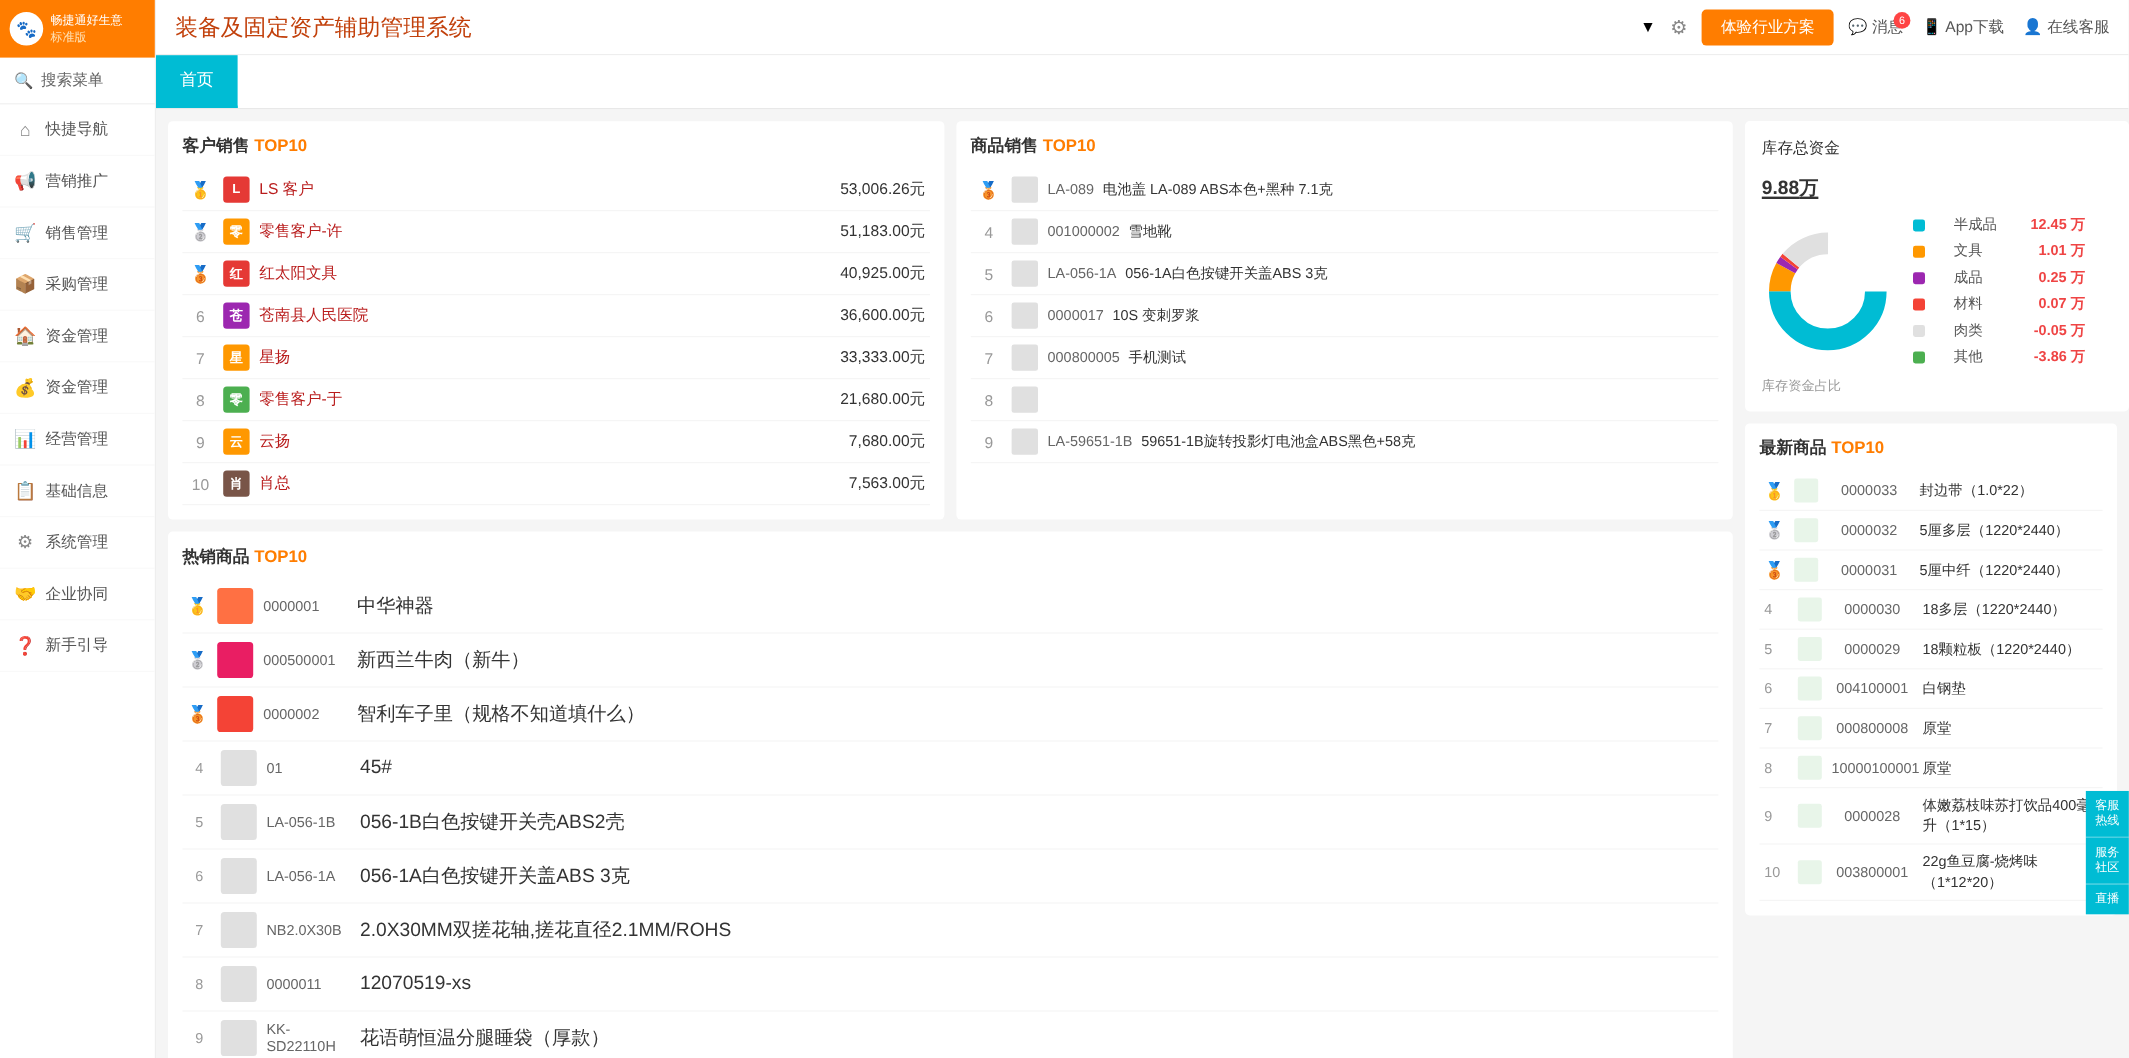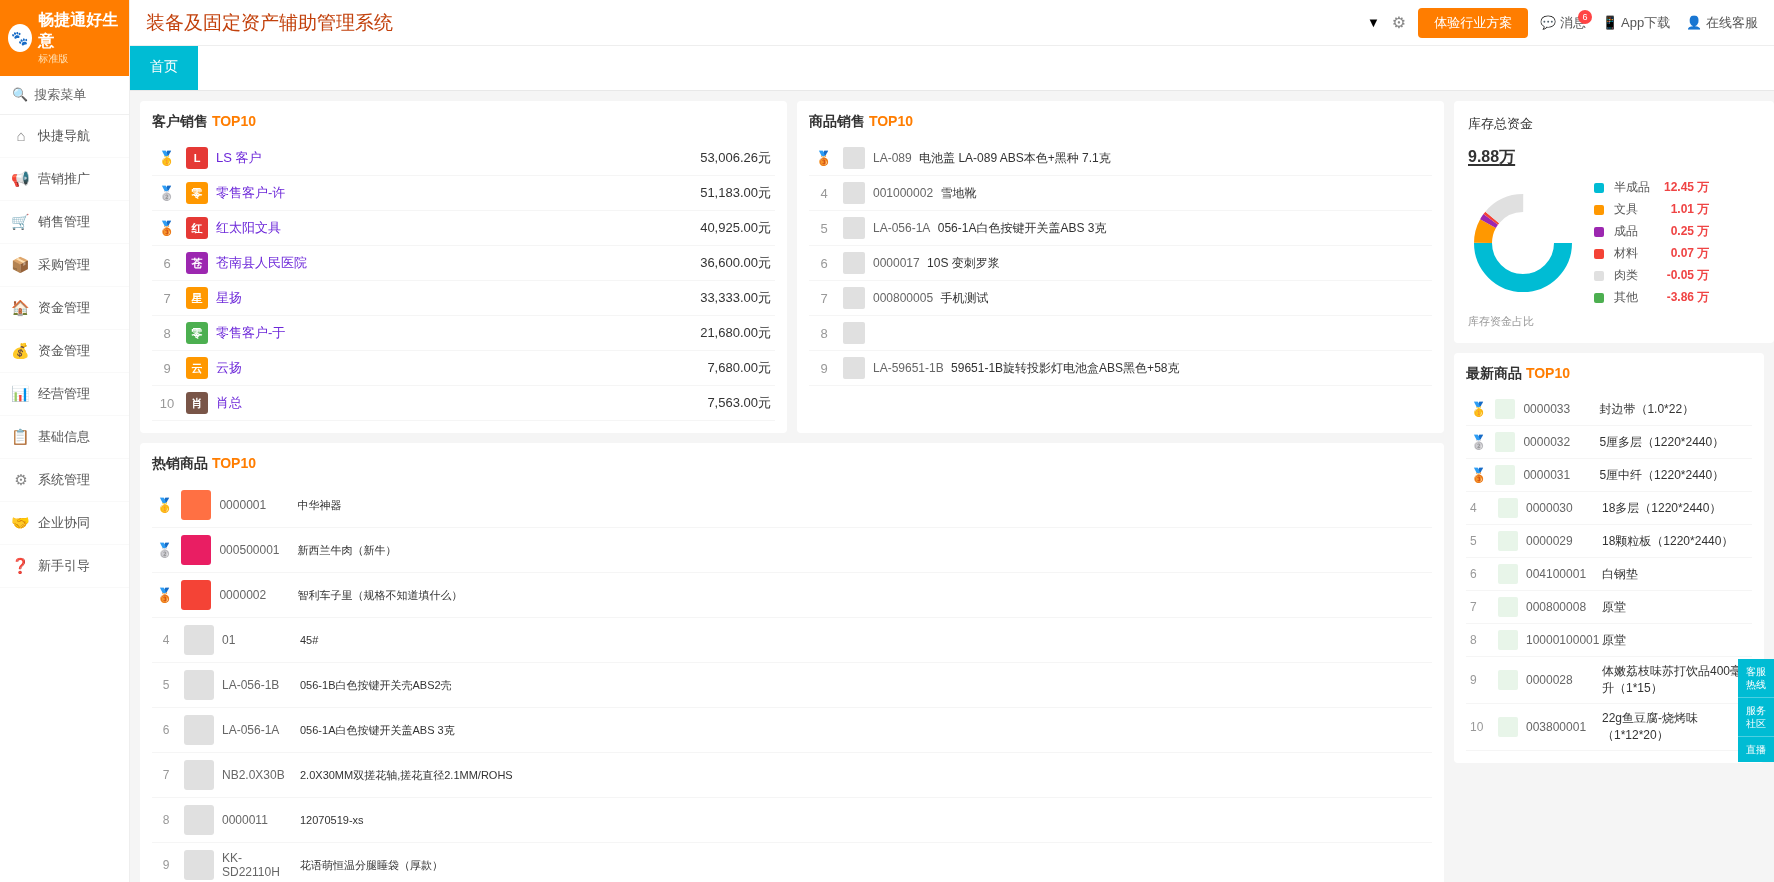--- a/index.html
+++ b/index.html
@@ -2,21 +2,21 @@
 <html><head>
   <meta charset="utf-8">
   <style>
     * { margin: 0; padding: 0; box-sizing: border-box; }
     body { font-family: 'Microsoft YaHei', Arial, sans-serif; font-size: 13px; background: #f5f5f5; display: flex; width: 1774px; min-height: 882px; overflow: hidden; }
 
     
     .sidebar { width: 130px; background: #fff; display: flex; flex-direction: column; border-right: 1px solid #eee; min-height: 882px; }
     .sidebar-logo { background: #ff7d00; padding: 10px 8px; display: flex; align-items: center; gap: 6px; min-height: 46px; }
     .sidebar-logo-icon { width: 28px; height: 28px; background: #fff; border-radius: 50%; display: flex; align-items: center; justify-content: center; font-size: 14px; }
-    .sidebar-logo-text { color: #fff; font-size: 16px; font-weight: bold; line-height: 1.3; }
+    .sidebar-logo-text { color: #fff; font-size: 10px; font-weight: normal; line-height: 1.3; }
     .sidebar-logo-badge { font-size: 10px; color: #ffe0b2; }
     .sidebar-search { display: flex; align-items: center; gap: 6px; padding: 10px 12px; color: #666; font-size: 13px; cursor: pointer; border-bottom: 1px solid #f0f0f0; }
     .sidebar-nav-item { display: flex; align-items: center; gap: 8px; padding: 12px 12px; color: #555; font-size: 13px; cursor: pointer; border-bottom: 1px solid #f9f9f9; }
     .nav-icon { width: 18px; height: 18px; display: flex; align-items: center; justify-content: center; font-size: 15px; color: #888; }
 
     
     .main-container { flex: 1; display: flex; flex-direction: column; overflow: hidden; }
     .topbar { background: #fff; display: flex; align-items: center; padding: 0 16px; height: 46px; border-bottom: 1px solid #eee; gap: 12px; }
     .topbar-title { font-size: 19px; color: #c2410c; flex: 1; }
     .topbar-dropdown { display: flex; align-items: center; gap: 4px; }
@@ -38,21 +38,21 @@
     
     .panel { background: #fff; border-radius: 4px; padding: 12px; }
     .panel-title { font-size: 14px; font-weight: bold; color: #333; margin-bottom: 10px; }
     .panel-title span { color: #ff7d00; }
 
     .rank-table { width: 100%; }
     .rank-row { display: flex; align-items: center; padding: 6px 4px; border-bottom: 1px solid #f5f5f5; gap: 8px; }
     .rank-num { width: 22px; font-size: 13px; color: #999; text-align: center; }
     .rank-medal { width: 22px; height: 22px; display: flex; align-items: center; justify-content: center; font-size: 14px; }
     .rank-avatar { width: 22px; height: 22px; border-radius: 3px; display: flex; align-items: center; justify-content: center; font-size: 11px; color: #fff; font-weight: bold; }
-    .rank-name { flex: 1; font-size: 13px; color: #6d28d9; }
+    .rank-name { flex: 1; font-size: 13px; color: #b91c1c; }
     .rank-amount { font-size: 13px; color: #333; font-weight: 500; }
 
     .avatar-L { background: #e53935; }
     .avatar-zero { background: #ff9800; }
     .avatar-red { background: #e53935; }
     .avatar-purple { background: #9c27b0; }
     .avatar-star { background: #ff9800; }
     .avatar-green { background: #4caf50; }
     .avatar-cloud { background: #ff9800; }
     .avatar-brown { background: #795548; }
@@ -63,44 +63,44 @@
 
     
     .inventory-panel { background: #fff; border-radius: 4px; padding: 14px; width: 320px; min-width: 280px; }
     .inventory-total-label { font-size: 13px; color: #333; margin-bottom: 4px; }
     .inventory-total-val { font-size: 28px; font-weight: bold; color: #333; text-decoration: underline; }
     .inventory-total-val span { font-size: 16px; }
 
     .donut-chart-container { display: flex; align-items: center; gap: 16px; margin-top: 10px; }
     .donut-svg { width: 110px; height: 110px; }
     .legend { display: flex; flex-direction: column; gap: 5px; }
-    .legend-item { display: flex; align-items: center; gap: 10px; font-size: 12px; }
+    .legend-item { display: flex; align-items: center; gap: 24px; font-size: 12px; }
     .legend-dot { width: 10px; height: 10px; border-radius: 2px; flex-shrink: 0; }
     .legend-name { color: #555; width: 40px; }
     .legend-val { color: #ef4444; font-weight: 700; margin-left: auto; }
 
     .inventory-label { font-size: 11px; color: #999; margin-top: 8px; }
 
     
     .hot-products-panel { background: #fff; border-radius: 4px; padding: 12px; }
     .hot-row { display: flex; align-items: center; padding: 7px 4px; border-bottom: 1px solid #f5f5f5; gap: 8px; }
     .hot-img { width: 30px; height: 30px; background: #e0e0e0; border-radius: 3px; overflow: hidden; display: flex; align-items: center; justify-content: center; }
     .hot-img.orange { background: #ff7043; }
     .hot-img.pink { background: #e91e63; }
     .hot-img.red { background: #f44336; }
     .hot-code { font-size: 12px; color: #666; width: 70px; }
-    .hot-name { flex: 1; font-size: 11px; color: #333; }
+    .hot-name { flex: 1; font-size: 16px; color: #333; }
     .hot-medal { font-size: 14px; }
 
     
     .newest-panel { background: #fff; border-radius: 4px; padding: 12px; }
     .newest-row { display: flex; align-items: center; padding: 6px 4px; border-bottom: 1px solid #f5f5f5; gap: 8px; }
     .newest-rank { width: 20px; font-size: 12px; color: #999; }
     .newest-thumb { width: 20px; height: 20px; background: #e8f5e9; border-radius: 2px; display: flex; align-items: center; justify-content: center; font-size: 10px; color: #aaa; }
-    .newest-code { font-size: 12px; color: #666; width: 68px; }
+    .newest-code { font-size: 12px; color: #666; width: 68px; text-align: center; }
     .newest-name { flex: 1; font-size: 12px; color: #333; }
 
     
     .right-panel { width: 320px; min-width: 280px; display: flex; flex-direction: column; gap: 10px; padding: 10px 10px 10px 0; overflow-y: auto; }
 
     
     .float-service { position: fixed; right: 0; bottom: 120px; display: flex; flex-direction: column; z-index: 100; }
     .float-btn { background: #00bcd4; color: #fff; width: 36px; padding: 6px 4px; text-align: center; font-size: 10px; line-height: 1.3; cursor: pointer; border-bottom: 1px solid rgba(255,255,255,0.3); }
     .float-btn:last-child { border-bottom: none; }
 

